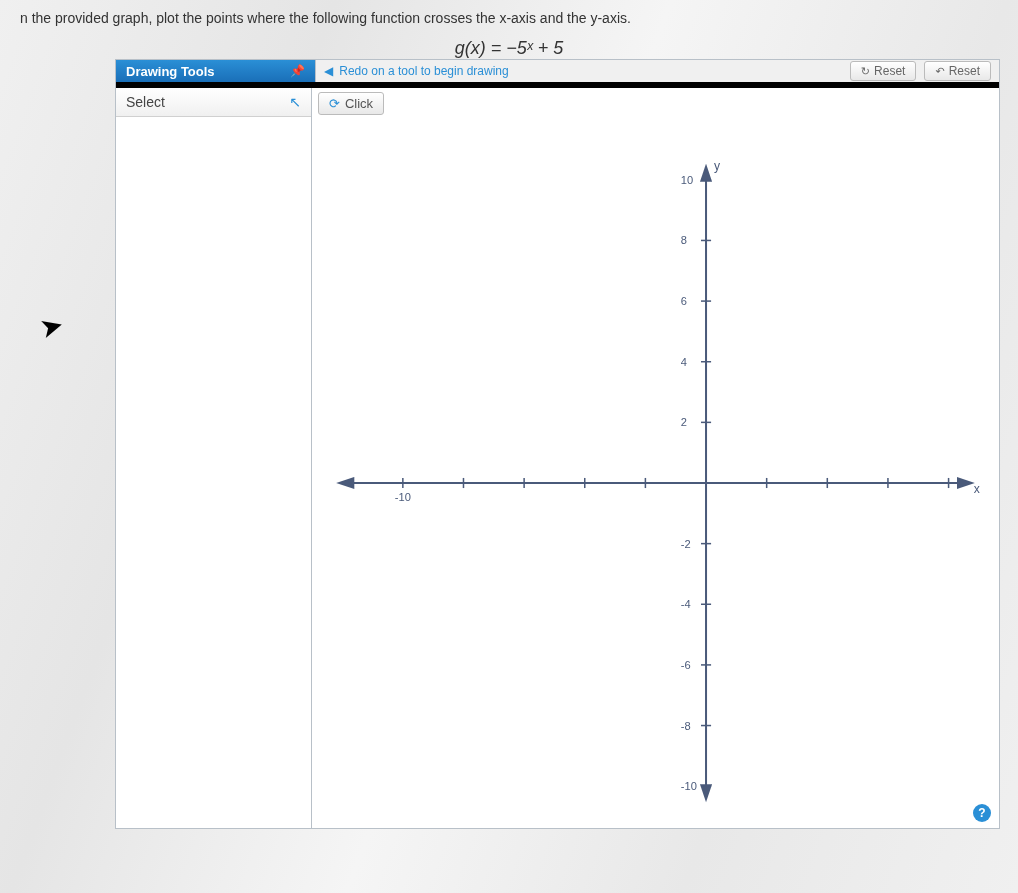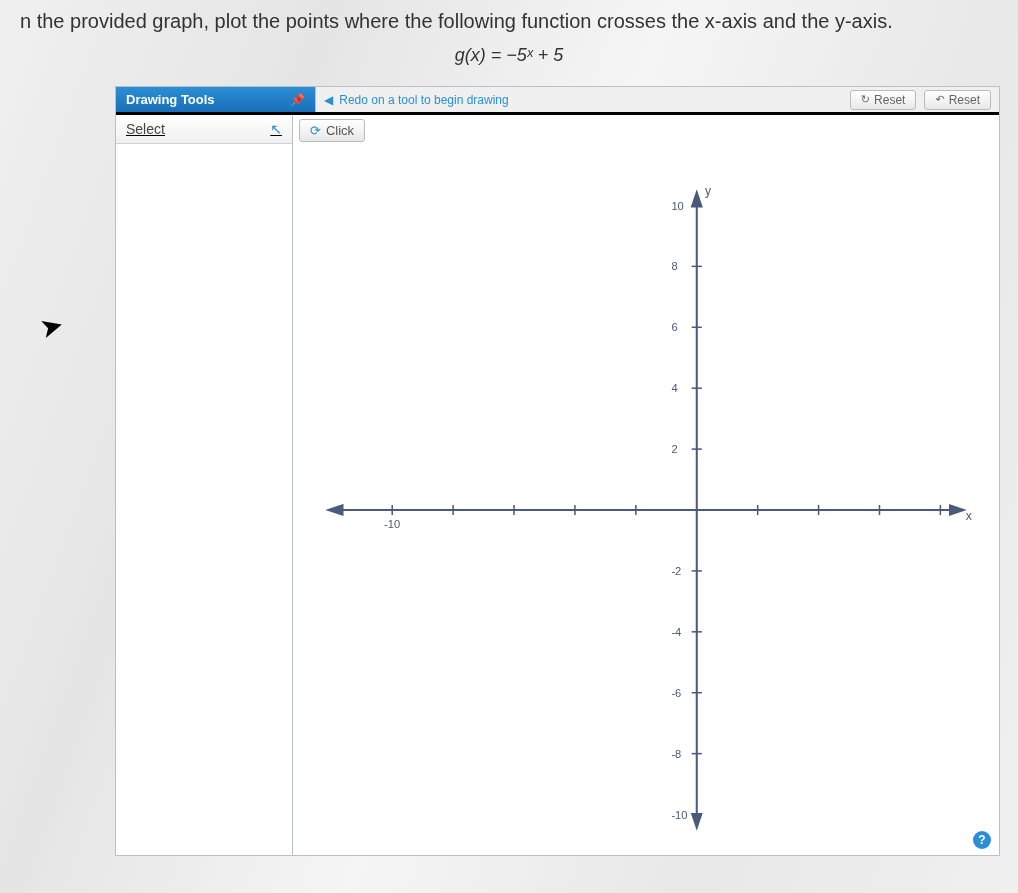--- a/index.html
+++ b/index.html
@@ -10,49 +10,48 @@
     body {
       font-family: Arial, sans-serif;
       background: #e8e8e8;
       background-image: linear-gradient(110deg, #f0f0f0 0%, #e5e5e5 25%, #f5f5f5 50%, #e8e8e8 75%, #f0f0f0 100%);
       padding: 10px 20px;
       width: 1018px;
       height: 893px;
       overflow: hidden;
     }
     .instruction {
-      font-size: 20px;
+      font-size: 14px;
       color: #333;
       margin-bottom: 12px;
     }
     .formula {
       text-align: center;
       font-size: 18px;
       font-style: italic;
-      margin-bottom: 20px;
       color: #333;
     }
     .cursor-pointer {
       position: absolute;
       left: 40px;
       top: 310px;
       font-size: 28px;
       color: #000;
       transform: rotate(-15deg);
     }
     .tool-container {
       margin-left: 95px;
       width: 885px;
       border: 1px solid #b8c0c8;
       background: #fff;
     }
     .top-bar {
       display: flex;
       height: 28px;
-      border-bottom: 3px solid #000000;
+      border-bottom: 6px solid #000000;
       justify-content: flex-end;
     }
     .drawing-tools-header {
       width: 200px;
       background: linear-gradient(#2a8fd6, #1a6fb8);
       color: #fff;
       font-size: 13px;
       font-weight: bold;
       display: flex;
       align-items: center;
@@ -99,24 +98,23 @@
       cursor: pointer;
     }
     .btn .icon {
       font-size: 11px;
     }
     .main-area {
       display: flex;
       height: 740px;
     }
     .sidebar {
-      width: 177px;
+      width: 196px;
       border-right: 1px solid #b8c0c8;
       background: #fff;
-      text-decoration: underline;
     }
     .tool-row {
       display: flex;
       align-items: center;
       justify-content: space-between;
       padding: 6px 10px;
       border-bottom: 1px solid #d0d0d0;
       font-size: 14px;
       color: #444;
       cursor: pointer;

